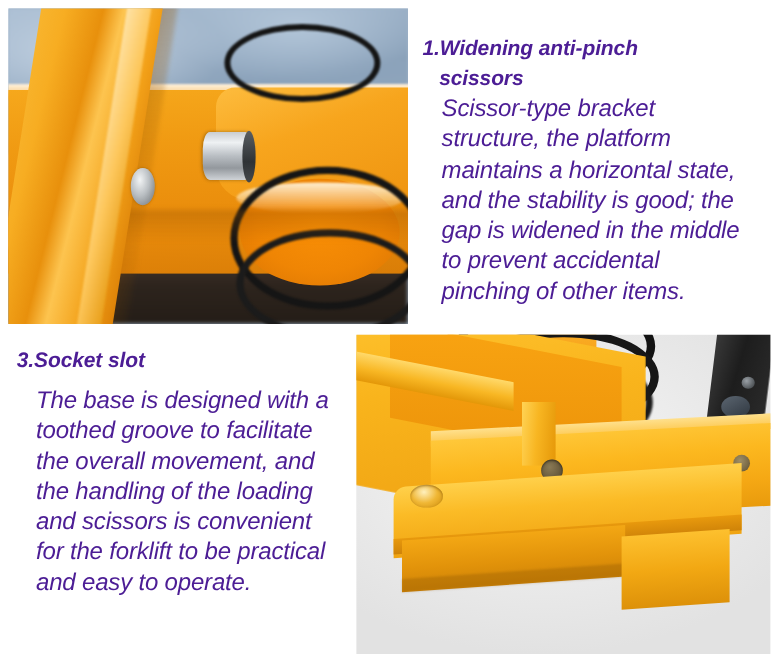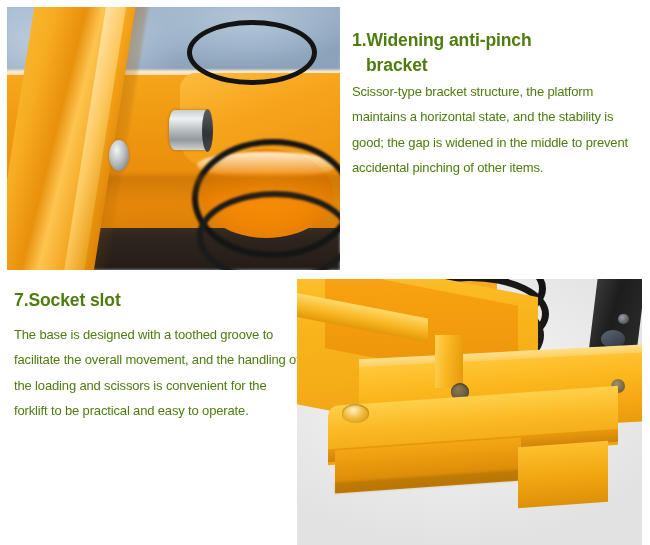--- a/index.html
+++ b/index.html
@@ -365,38 +365,39 @@
     left: 88%; top: 19%;
     width: 7%; height: 7%;
     border-radius: 50%;
     background: linear-gradient(150deg, #5b6570 0%, #2f3740 100%);
     filter: blur(0.6px);
   }
 
   
   .text-block {
     position: absolute;
-    color: #4d7c0f;
+    color: #4c1d95;
+    font-style: italic;
   }
   .heading {
     font-weight: bold;
     font-size: 17.5px;
     line-height: 25px;
     letter-spacing: -0.1px;
     margin: 0;
   }
   .heading .cont {
     display: block;
     padding-left: 14px;
   }
   .body-text {
-    font-size: 13px;
+    font-size: 20px;
     line-height: 25.3px;
     letter-spacing: -0.15px;
-    margin: 0;
+    margin: 16px;
   }
 
   #text-scissors {
     left: 352px;
     top: 28px;
     width: 292px;
   }
   #text-scissors .body-text {
     margin-top: 1px;
   }
@@ -431,28 +432,28 @@
     <div class="pin-cap"></div>
     <div class="arm-shadow"></div>
     <div class="arm"></div>
     <div class="arm-edge"></div>
     <div class="rivet"></div>
   </div>
 
   <div class="text-block" id="text-scissors">
     <h2 class="heading">
       <span>1.Widening anti-pinch</span>
-      <span class="cont">bracket</span>
+      <span class="cont">scissors</span>
     </h2>
     <p class="body-text">Scissor-type bracket structure, the platform maintains a horizontal state, and the stability is good; the gap is widened in the middle to prevent accidental pinching of other items.</p>
   </div>
 
   <div class="text-block" id="text-socket">
     <h2 class="heading">
-      <span>7.Socket slot</span>
+      <span>3.Socket slot</span>
     </h2>
     <p class="body-text">The base is designed with a toothed groove to facilitate the overall movement, and the handling of the loading and scissors is convenient for the forklift to be practical and easy to operate.</p>
   </div>
 
   <div class="photo" id="photo-socket" aria-label="Yellow lift base with a toothed fork groove on a light grey background, black hydraulic hoses coiled above">
     <div class="light"></div>
     <div class="drum"></div>
     <div class="hose-1"></div>
     <div class="hose-2"></div>
     <div class="hose-3"></div>

